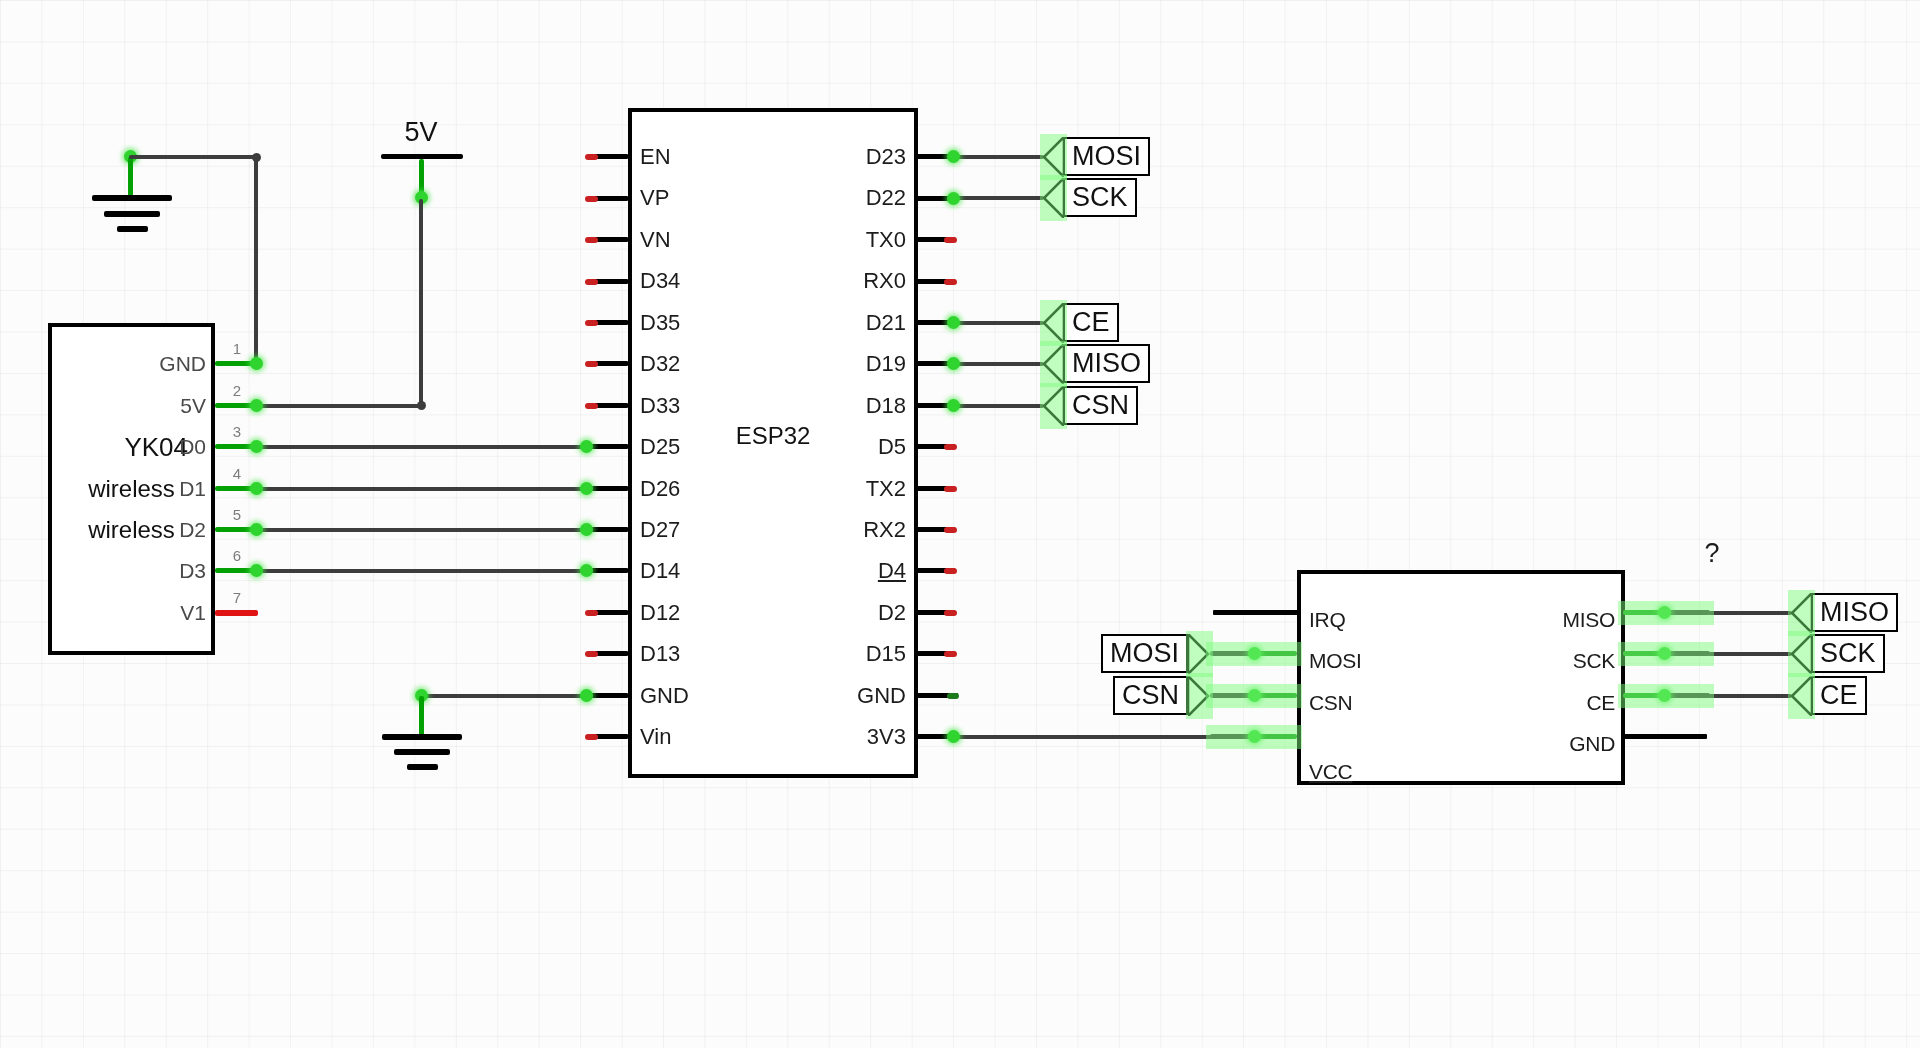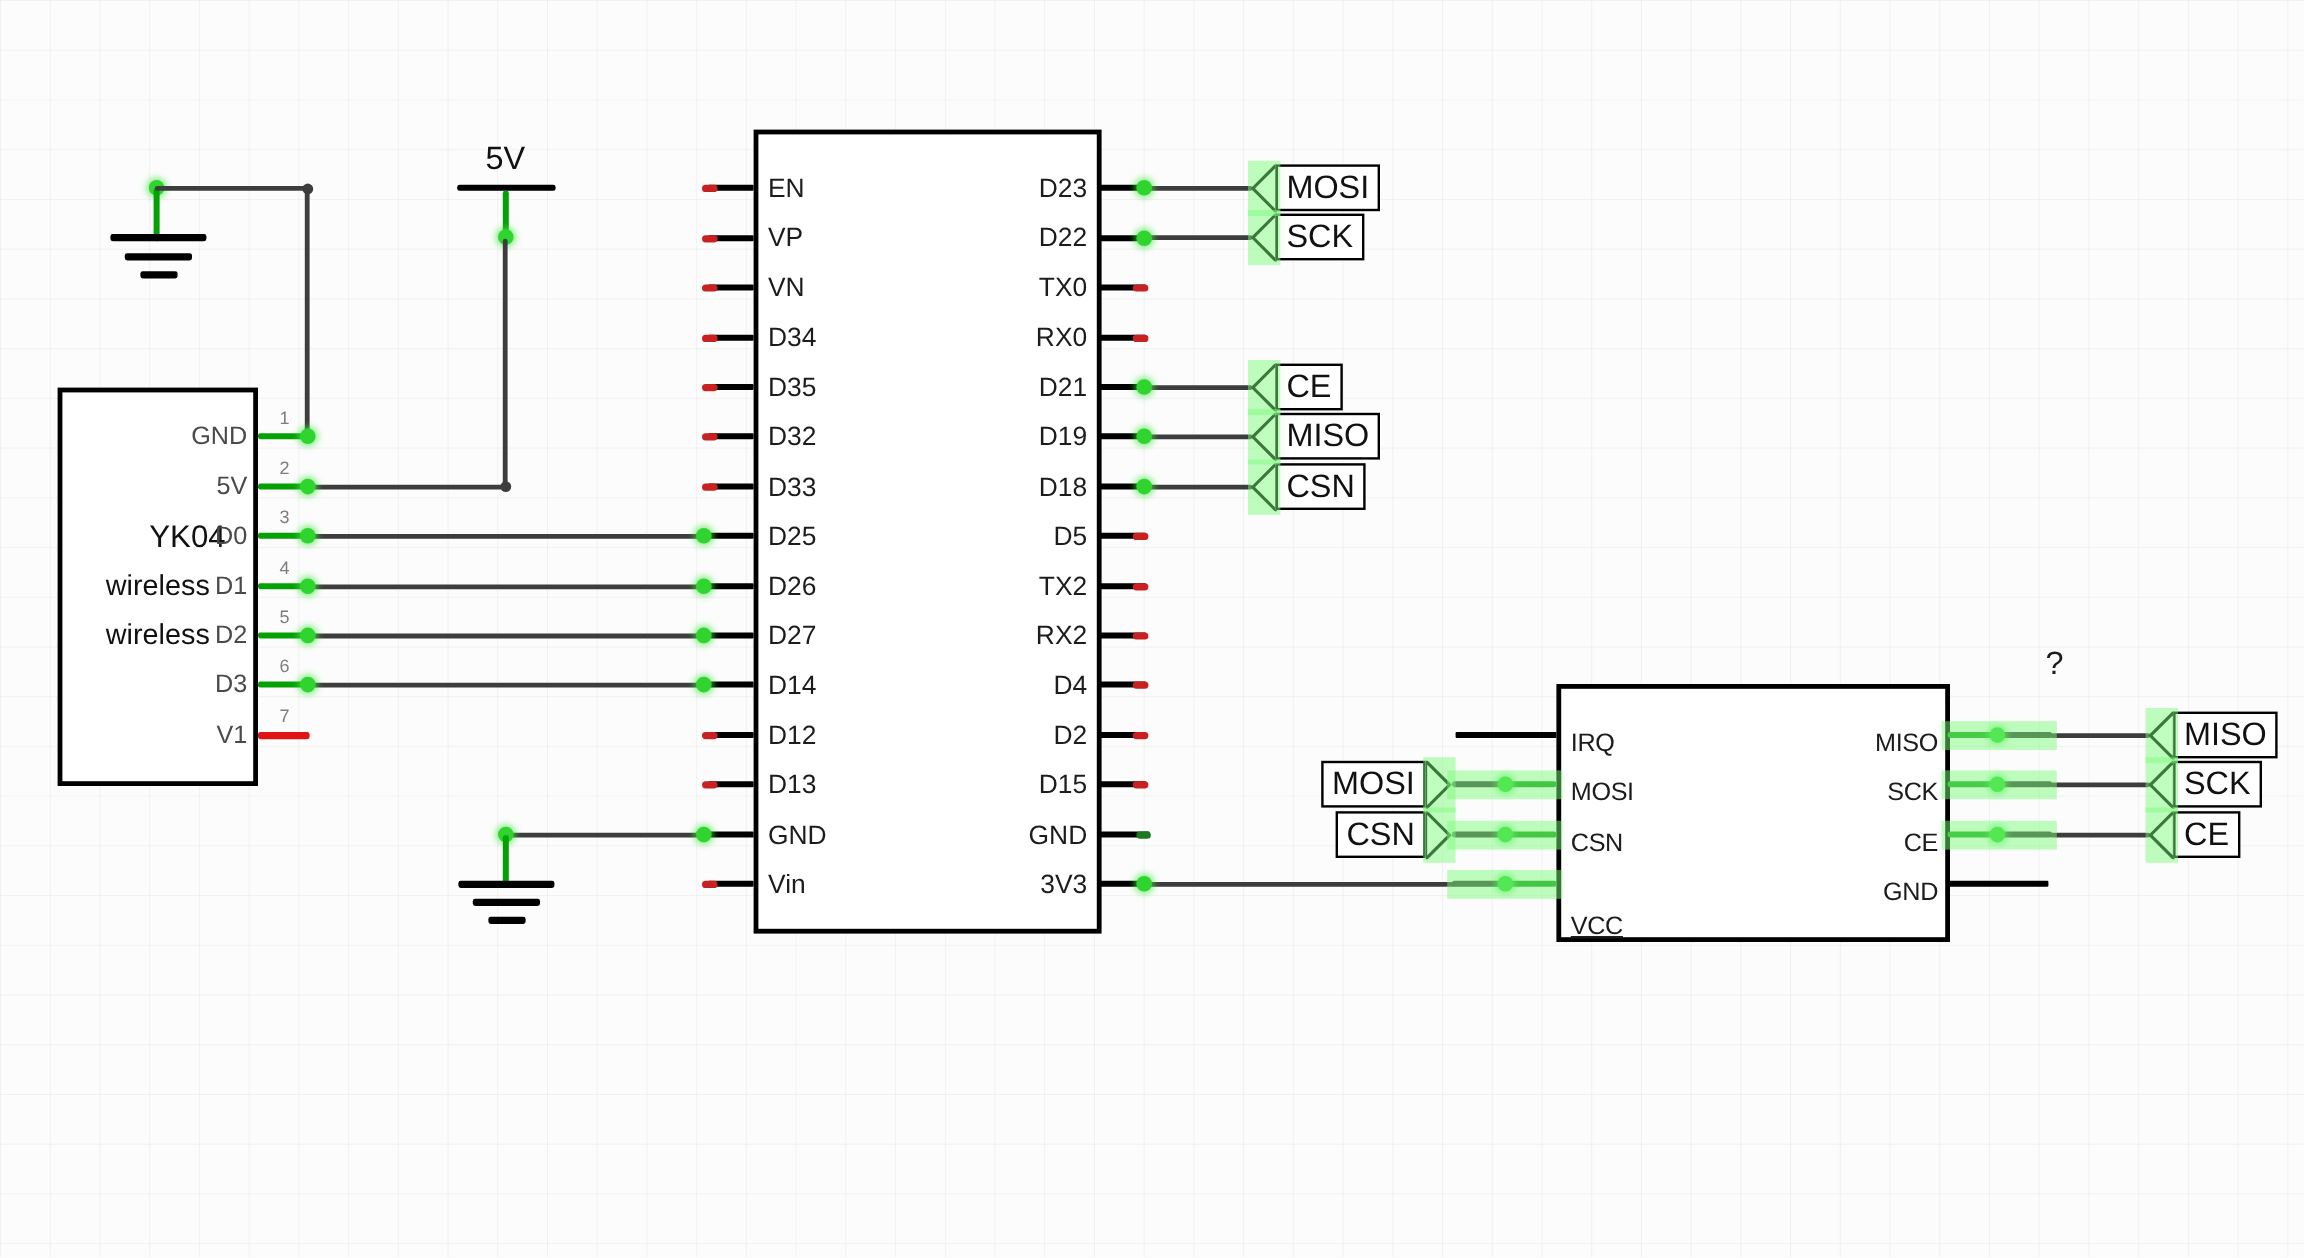--- a/index.html
+++ b/index.html
@@ -125,20 +125,21 @@
   <div class="lbl yk-lbl" style="left:76px;top:571px;width:130px;text-align:right;">D3</div>
   <div class="pnum" style="left:223px;top:547px;">6</div>
   <div class="gstubh" style="left:215px;top:568px;width:42px;"></div>
   <div class="gdot" style="left:250px;top:564px;"></div>
 
   <div class="lbl yk-lbl" style="left:76px;top:613px;width:130px;text-align:right;">V1</div>
   <div class="pnum" style="left:223px;top:589px;">7</div>
   <div class="gstubh" style="left:215px;top:610px;width:43px;height:6px;background:#e01414;"></div>
 
   <div class="box" style="left:628px;top:108px;width:290px;height:670px;"></div>
+  <div class="title" style="left:628px;top:436px;width:290px;font-size:24px;">ESP32</div>
 
   <div class="lbl esp-lbl" style="left:640px;top:157px;">EN</div>
   <div class="lbl esp-lbl" style="left:640px;top:198px;">VP</div>
   <div class="lbl esp-lbl" style="left:640px;top:240px;">VN</div>
   <div class="lbl esp-lbl" style="left:640px;top:281px;">D34</div>
   <div class="lbl esp-lbl" style="left:640px;top:323px;">D35</div>
   <div class="lbl esp-lbl" style="left:640px;top:364px;">D32</div>
   <div class="lbl esp-lbl" style="left:640px;top:406px;">D33</div>
   <div class="lbl esp-lbl" style="left:640px;top:447px;">D25</div>
   <div class="lbl esp-lbl" style="left:640px;top:489px;">D26</div>
@@ -183,21 +184,21 @@
   <div class="lbl esp-lbl" style="left:770px;top:157px;width:136px;text-align:right;">D23</div>
   <div class="lbl esp-lbl" style="left:770px;top:198px;width:136px;text-align:right;">D22</div>
   <div class="lbl esp-lbl" style="left:770px;top:240px;width:136px;text-align:right;">TX0</div>
   <div class="lbl esp-lbl" style="left:770px;top:281px;width:136px;text-align:right;">RX0</div>
   <div class="lbl esp-lbl" style="left:770px;top:323px;width:136px;text-align:right;">D21</div>
   <div class="lbl esp-lbl" style="left:770px;top:364px;width:136px;text-align:right;">D19</div>
   <div class="lbl esp-lbl" style="left:770px;top:406px;width:136px;text-align:right;">D18</div>
   <div class="lbl esp-lbl" style="left:770px;top:447px;width:136px;text-align:right;">D5</div>
   <div class="lbl esp-lbl" style="left:770px;top:489px;width:136px;text-align:right;">TX2</div>
   <div class="lbl esp-lbl" style="left:770px;top:530px;width:136px;text-align:right;">RX2</div>
-  <div class="lbl esp-lbl" style="left:770px;top:571px;width:136px;text-align:right;">D4</div>
+  <div class="lbl esp-lbl" style="left:770px;top:571px;width:136px;text-align:right;text-decoration:underline;">D4</div>
   <div class="lbl esp-lbl" style="left:770px;top:613px;width:136px;text-align:right;">D2</div>
   <div class="lbl esp-lbl" style="left:770px;top:654px;width:136px;text-align:right;">D15</div>
   <div class="lbl esp-lbl" style="left:770px;top:696px;width:136px;text-align:right;">GND</div>
   <div class="lbl esp-lbl" style="left:770px;top:737px;width:136px;text-align:right;">3V3</div>
 
   <div class="stub" style="left:917px;top:154px;width:38px;"></div>
     <div class="gdot" style="left:947px;top:150px;"></div>
   <div class="stub" style="left:917px;top:196px;width:38px;"></div>
     <div class="gdot" style="left:947px;top:192px;"></div>
   <div class="stub" style="left:917px;top:237px;width:38px;"></div>

